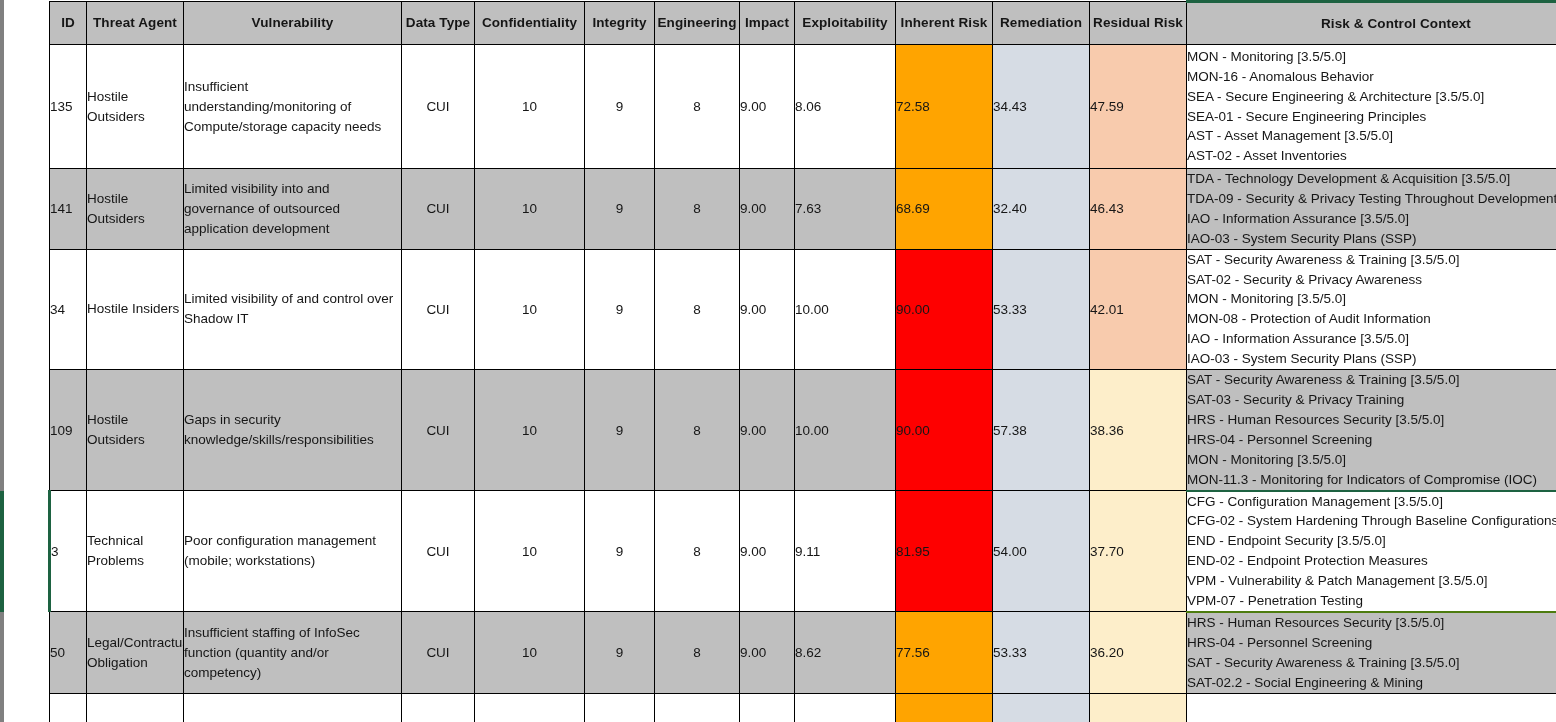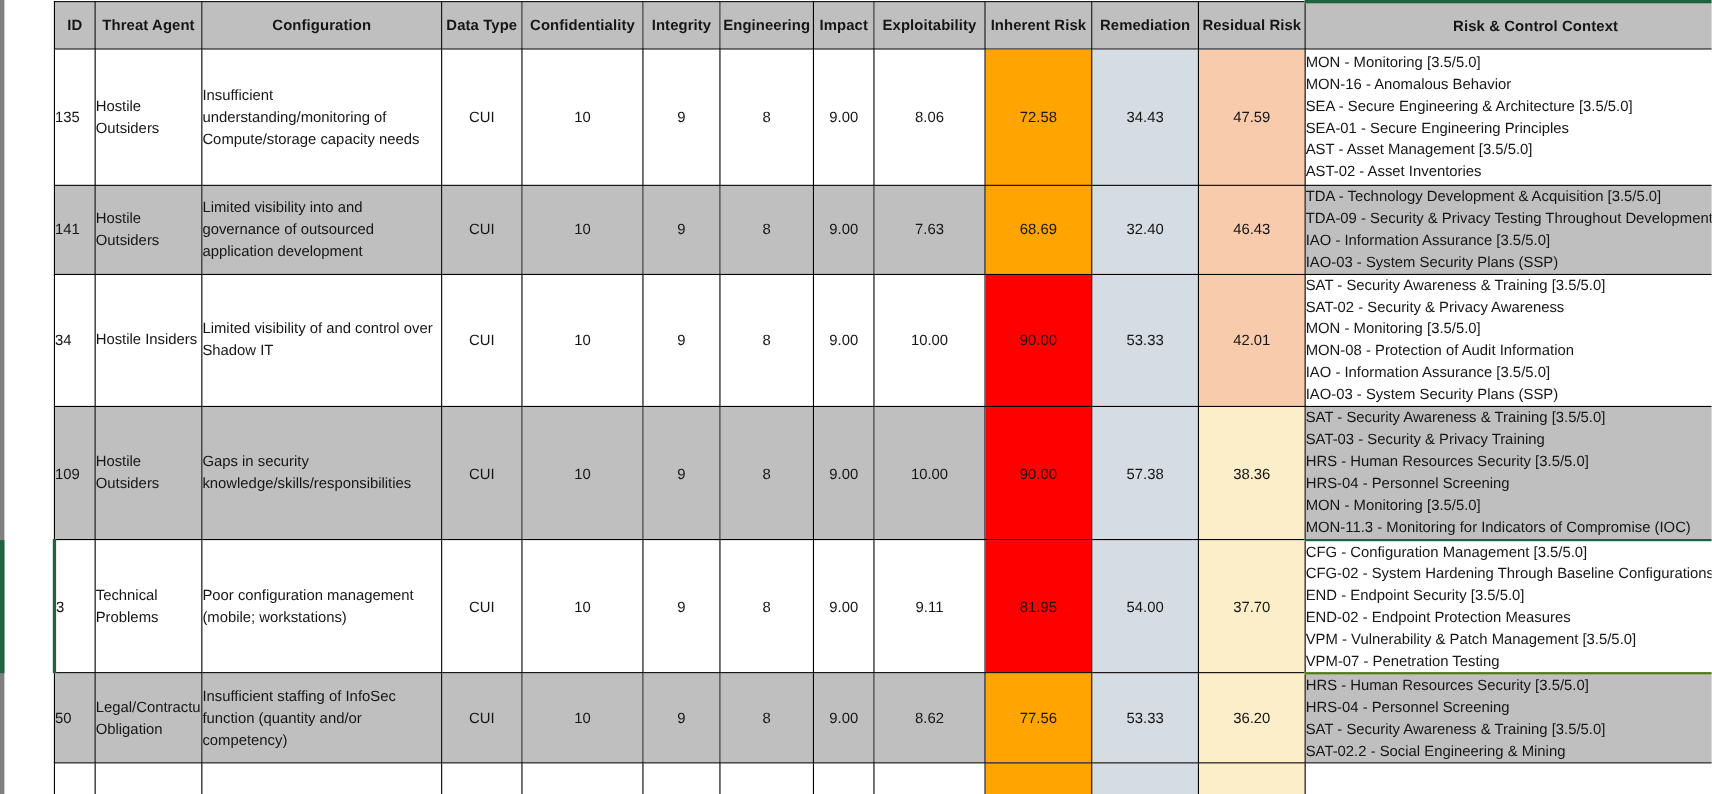--- a/index.html
+++ b/index.html
@@ -50,21 +50,21 @@
   col.c-integ{width:70px;}
   col.c-avail{width:85px;}
   col.c-impact{width:55px;}
   col.c-exploit{width:101px;}
   col.c-inh{width:97px;}
   col.c-rem{width:97px;}
   col.c-res{width:97px;}
   col.c-ctx{width:419px;}
 
   
-  td.num-r{text-align:center;padding-right:5px;}
+  td.num-r{text-align:left;padding-right:5px;}
   td.num-c{text-align:center;}
   td.txt-l{text-align:left;padding-left:5px;line-height:20px;}
   td.id{text-align:left;padding-right:4px;font-size:13px;}
   td.ctx{
     text-align:left;padding-left:6px;
     line-height:19.9px;font-size:13.4px;
     vertical-align:middle;
   }
   td.ctx .line{white-space:nowrap;display:block;}
 
@@ -117,21 +117,21 @@
       <col class="c-exploit">
         <col class="c-inh">
         <col class="c-rem">
         <col class="c-res">
         <col class="c-ctx">
     </colgroup>
     <thead>
       <tr id="hdr-row">
           <th>ID</th>
           <th>Threat Agent</th>
-          <th>Configuration</th>
+          <th>Vulnerability</th>
           <th>Data Type</th>
           <th>Confidentiality</th>
           <th>Integrity</th>
           <th>Engineering</th>
           <th>Impact</th>
           <th>Exploitability</th>
           <th>Inherent Risk</th>
           <th>Remediation</th>
           <th>Residual Risk</th>
           <th class="ctx">Risk &amp; Control Context</th>

